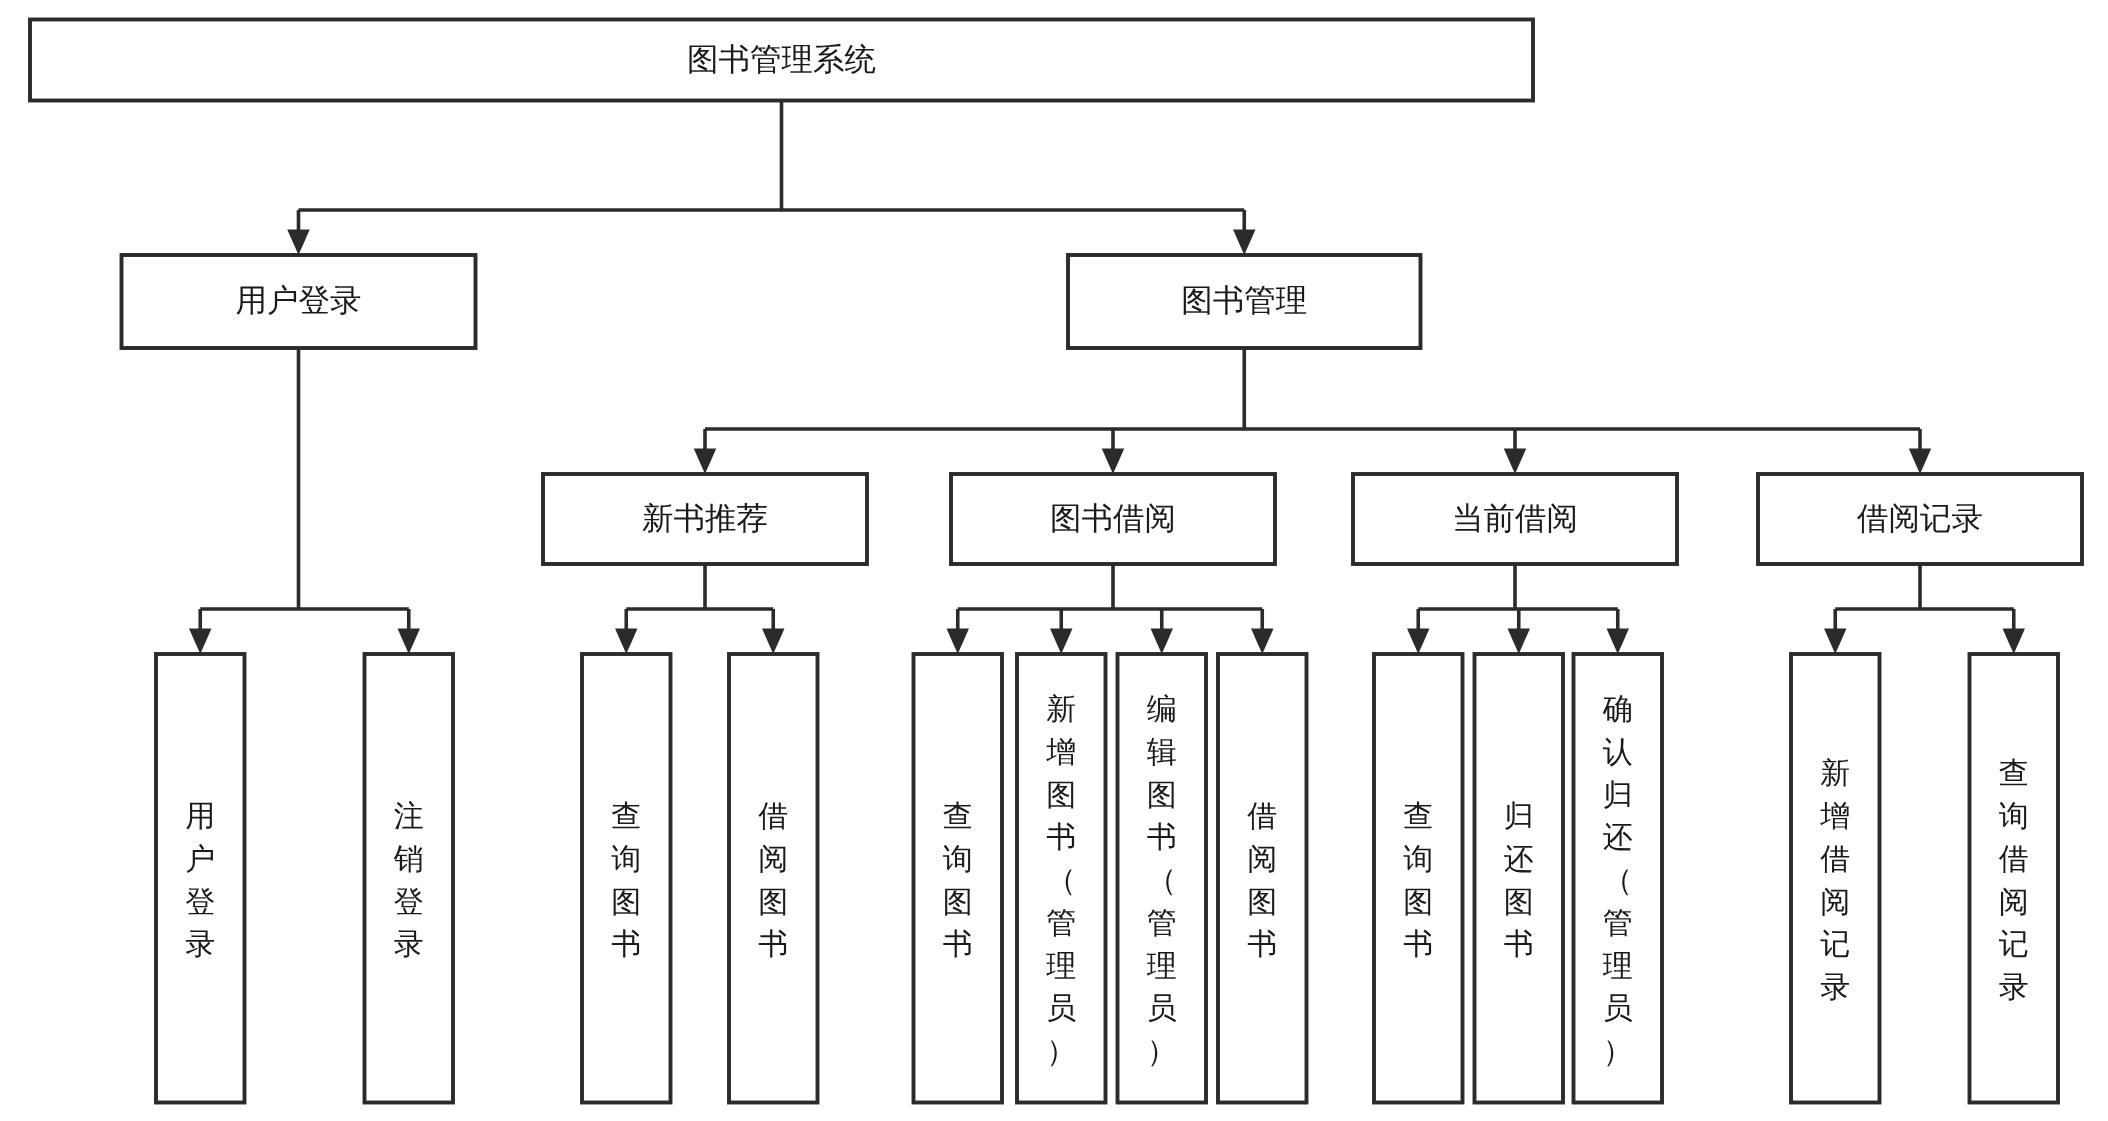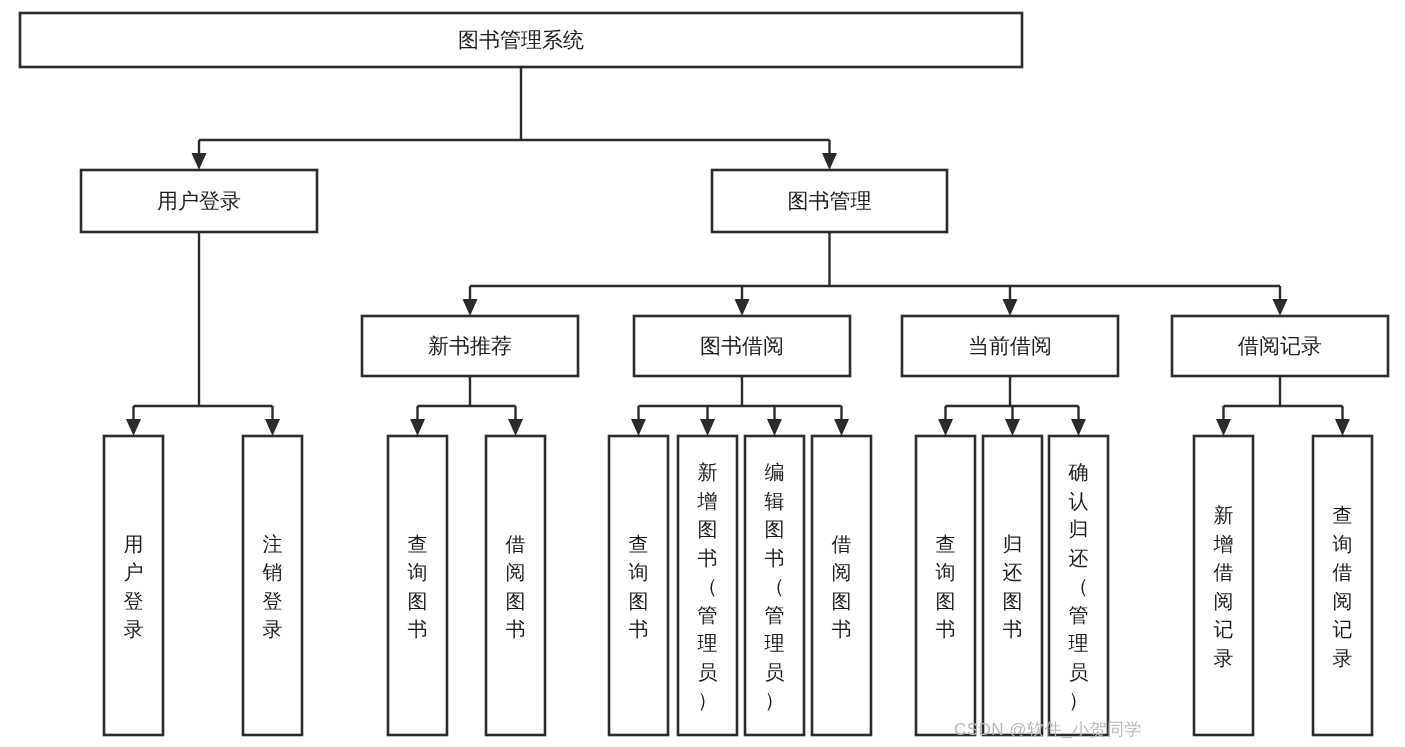--- a/index.html
+++ b/index.html
@@ -210,14 +210,13 @@
         <g>
           <rect class="node-rect" x="1194" y="436" width="59" height="299"></rect>
           <text x="1223.5" y="522.23" class="node-label-stack" style="font-family:&quot;Liberation Sans&quot;,&quot;DejaVu Sans&quot;,sans-serif;font-size:20px;fill:#1a1a1a;text-anchor:middle;"><tspan x="1223.5" y="522.23">新</tspan><tspan x="1223.5" y="550.73">增</tspan><tspan x="1223.5" y="579.23">借</tspan><tspan x="1223.5" y="607.73">阅</tspan><tspan x="1223.5" y="636.23">记</tspan><tspan x="1223.5" y="664.73">录</tspan></text>
         </g>
         <g>
           <rect class="node-rect" x="1313" y="436" width="59" height="299"></rect>
           <text x="1342.5" y="522.23" class="node-label-stack" style="font-family:&quot;Liberation Sans&quot;,&quot;DejaVu Sans&quot;,sans-serif;font-size:20px;fill:#1a1a1a;text-anchor:middle;"><tspan x="1342.5" y="522.23">查</tspan><tspan x="1342.5" y="550.73">询</tspan><tspan x="1342.5" y="579.23">借</tspan><tspan x="1342.5" y="607.73">阅</tspan><tspan x="1342.5" y="636.23">记</tspan><tspan x="1342.5" y="664.73">录</tspan></text>
         </g>
       </g>
     </svg>
-  <div class="watermark">CSDN @软件_小贺同学</div>
 </div>
 
 </body></html>

